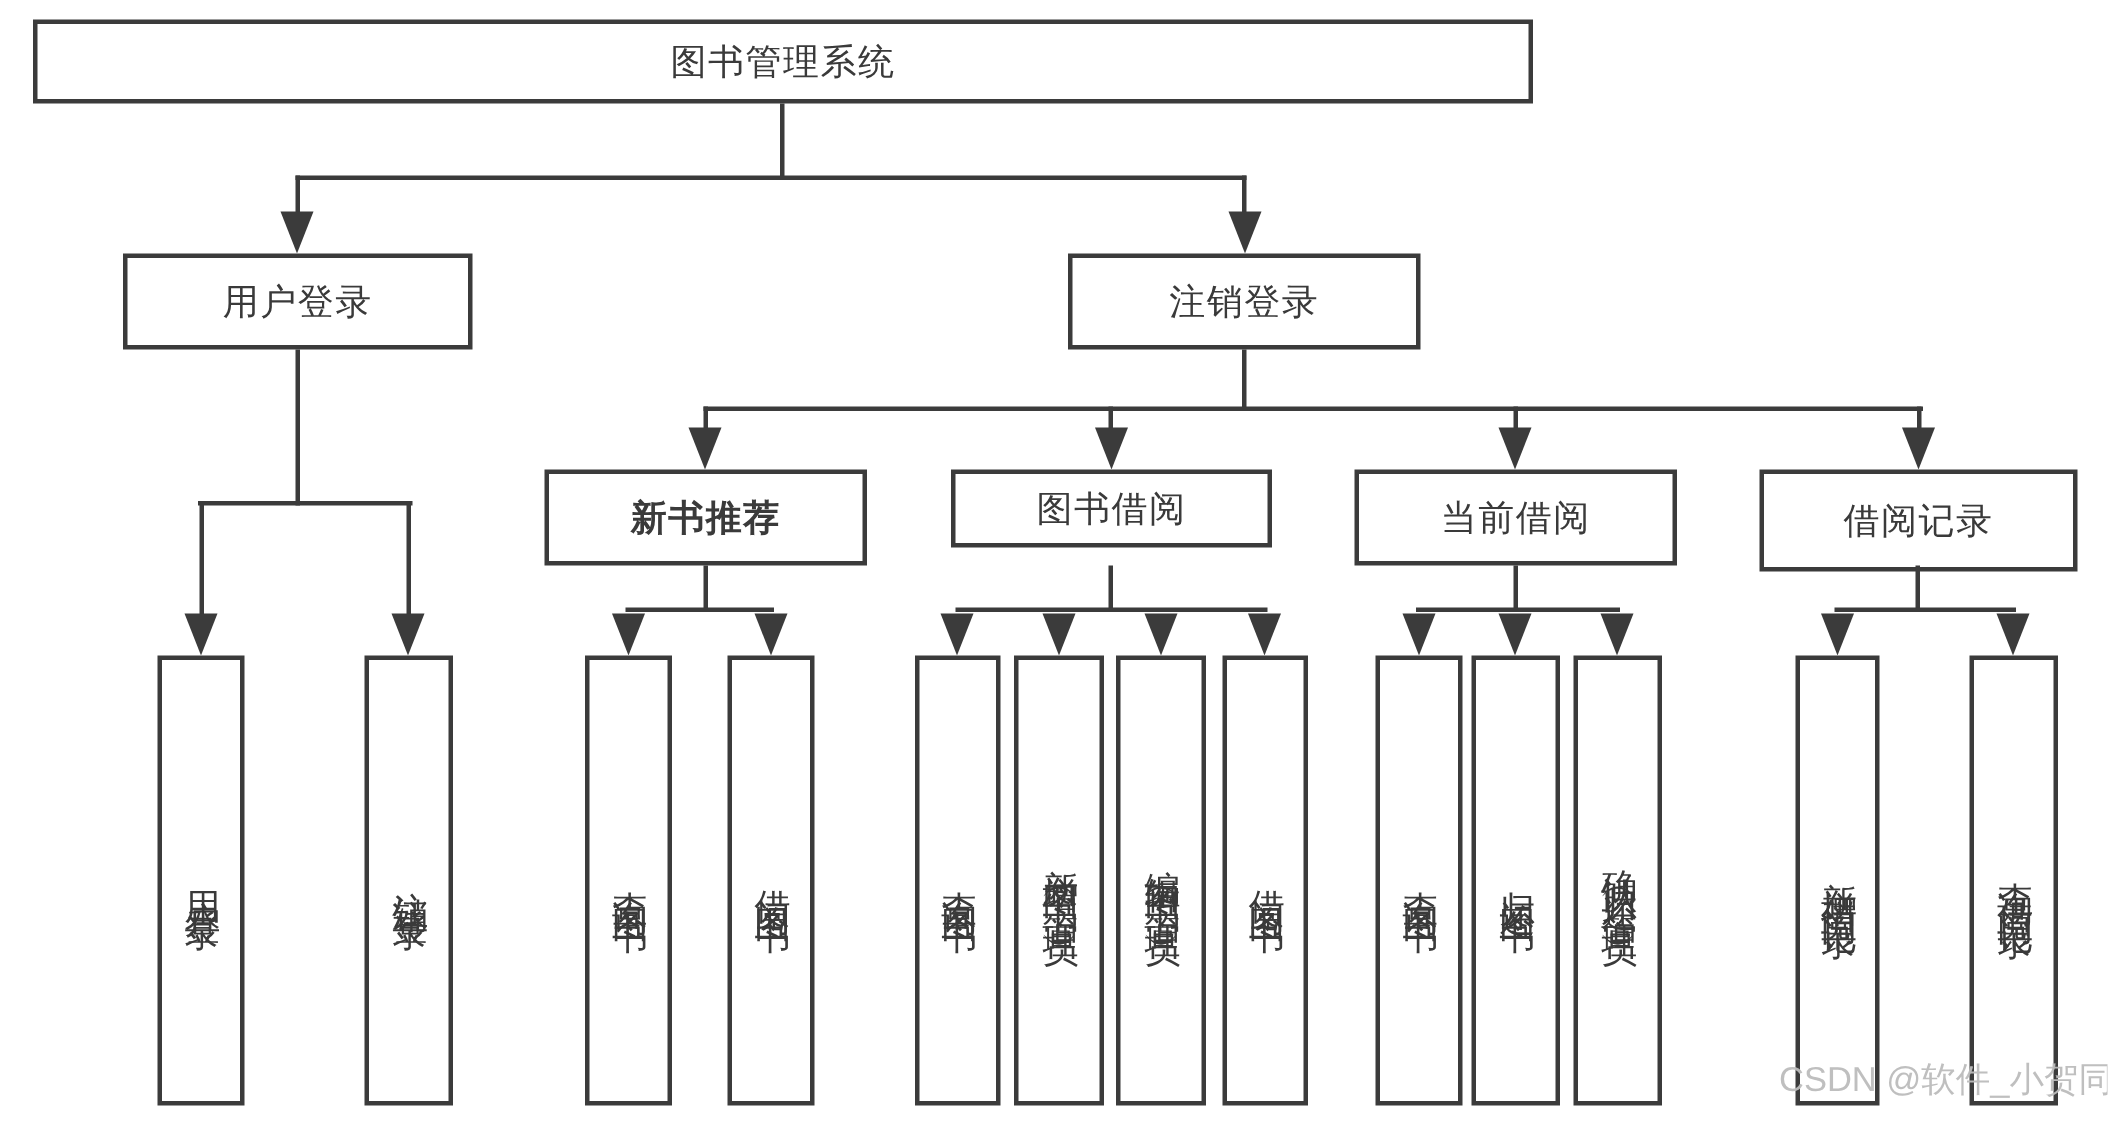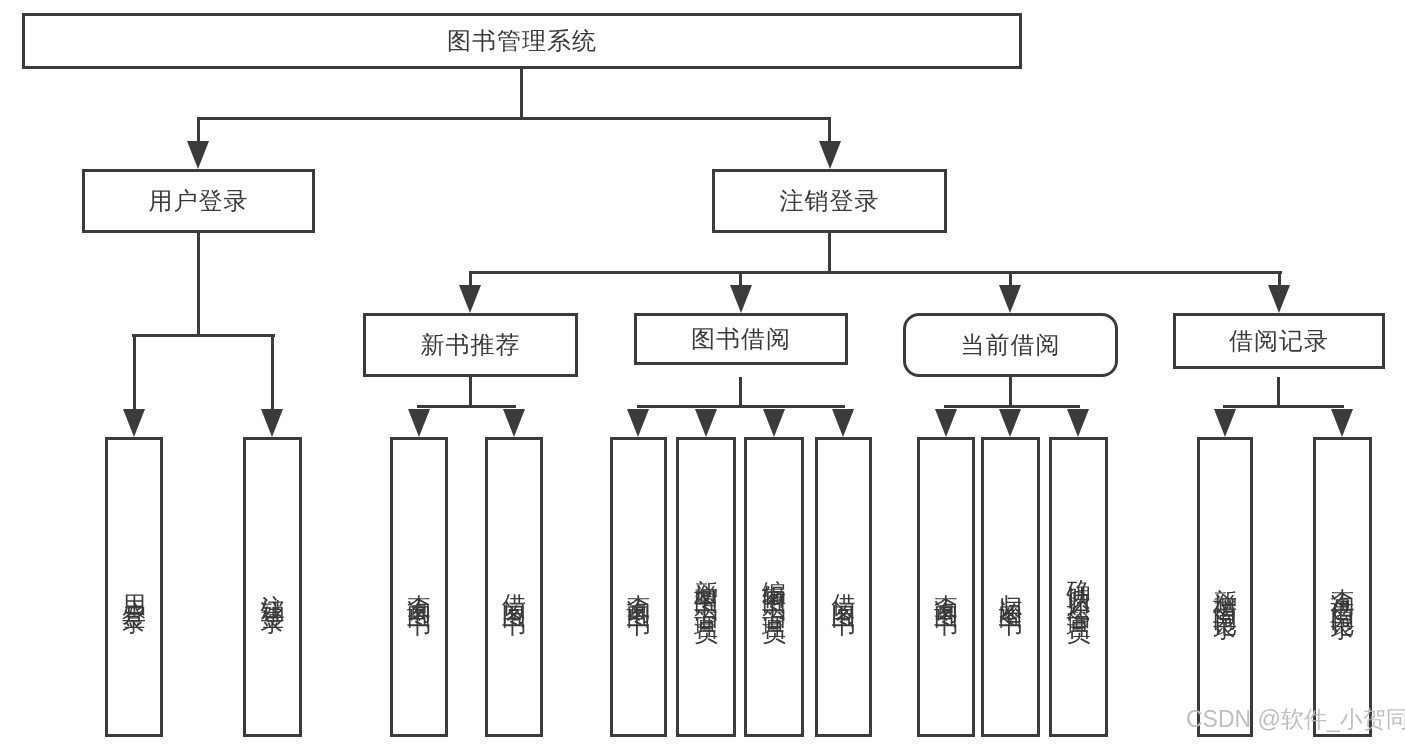--- a/index.html
+++ b/index.html
@@ -89,30 +89,30 @@
   <div class="hline" style="left:469px; top:271px; width:813px;"></div>
   <div class="vline" style="left:469px; top:271px; height:18px;"></div>
   <div class="arrow" style="left:459px; top:285px;"></div>
   <div class="vline" style="left:739px; top:271px; height:18px;"></div>
   <div class="arrow" style="left:730px; top:285px;"></div>
   <div class="vline" style="left:1009px; top:271px; height:18px;"></div>
   <div class="arrow" style="left:999px; top:285px;"></div>
   <div class="vline" style="left:1278px; top:271px; height:18px;"></div>
   <div class="arrow" style="left:1268px; top:285px;"></div>
 
-  <div class="box h" style="left:363px; top:313px; width:215px; height:64px;">
+  <div class="box h" style="left:363px; top:313px; width:215px; height:64px;font-weight:bold;">
     <span>新书推荐</span>
   </div>
   <div class="box h" style="left:634px; top:313px; width:214px; height:52px;">
     <span>图书借阅</span>
   </div>
-  <div class="box h" style="left:903px; top:313px; width:215px; height:64px;border-radius:16px;">
+  <div class="box h" style="left:903px; top:313px; width:215px; height:64px;">
     <span>当前借阅</span>
   </div>
-  <div class="box h" style="left:1173px; top:313px; width:212px; height:56px;">
+  <div class="box h" style="left:1173px; top:313px; width:212px; height:68px;">
     <span>借阅记录</span>
   </div>
 
   <div class="vline" style="left:469px; top:377px; height:31px;"></div>
   <div class="hline" style="left:417px; top:405px; width:99px;"></div>
   <div class="arrow" style="left:408px; top:409px;"></div>
   <div class="arrow" style="left:503px; top:409px;"></div>
 
   <div class="vline" style="left:739px; top:377px; height:31px;"></div>
   <div class="hline" style="left:637px; top:405px; width:208px;"></div>

